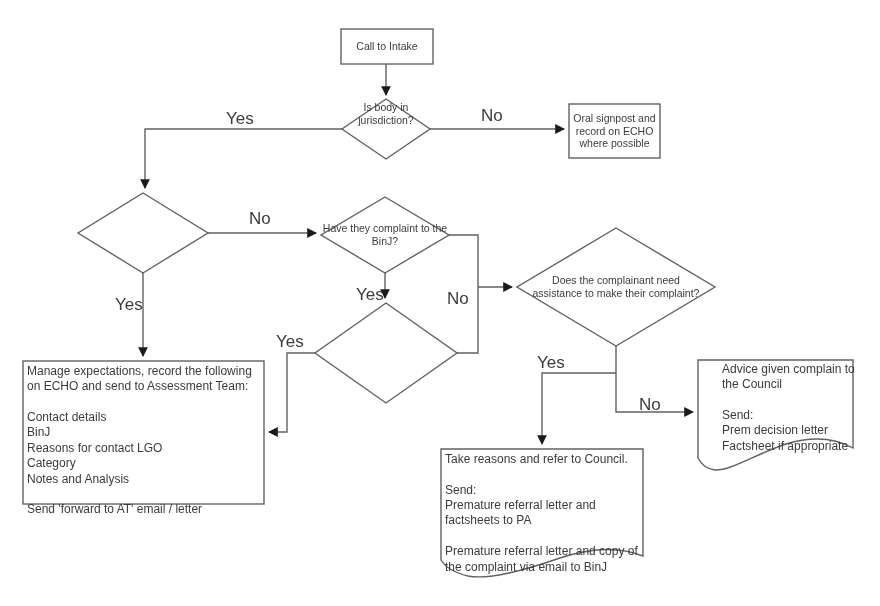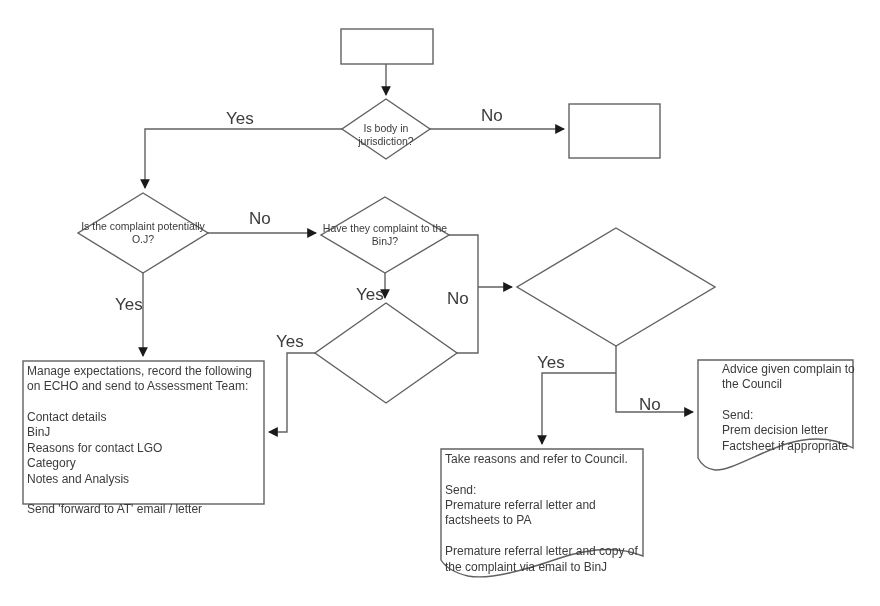--- a/index.html
+++ b/index.html
@@ -63,29 +63,31 @@
     <rect class="shape" x="569" y="104" width="91" height="54"></rect>
     <polygon class="shape" points="143,193 208,233 143,273 78,233"></polygon>
     <polygon class="shape" points="385,197 449,235 385,273 321,235"></polygon>
     <polygon class="shape" points="386,303 457,353 386,403 315,353"></polygon>
     <polygon class="shape" points="616,228 715,287 616,346 517,287"></polygon>
     <rect class="shape" x="23" y="361" width="241" height="143"></rect>
     <path class="shape" d="M441,449 L643,449 L643,556 C618,546 590,548 560,558 C525,570 490,580 468,576 C455,573 446,568 441,560 Z"></path>
     <path class="shape" d="M698,360 L853,360 L853,448 C835,438 812,436 786,444 C756,454 730,471 715,470 C707,469 701,464 698,458 Z"></path>
   </svg>
 
+  <div class="lbl" style="left:341px; top:29px; width:92px; height:35px;">Call to Intake</div>
 
-  <div class="lbl" style="left:342px; top:105px; width:88px; height:60px;">Is body in jurisdiction?</div>
+  <div class="lbl" style="left:342px; top:84px; width:88px; height:60px;">Is body in jurisdiction?</div>
 
+  <div class="lbl" style="left:569px; top:104px; width:91px; height:54px;">Oral signpost and record on ECHO where possible</div>
 
-  <div class="lbl" style="left:78px; top:193px; width:130px; height:80px;">Is the complaint potentially O.J?</div>
 
   <div class="lbl" style="left:321px; top:197px; width:128px; height:76px;">Have they complaint to the BinJ?</div>
 
 
+  <div class="lbl" style="left:517px; top:228px; width:198px; height:118px; padding:0 14px; box-sizing:border-box;">Does the complainant need assistance to make their complaint?</div>
 
   <div class="blocktext" style="left:27px; top:364px; width:233px;">Manage expectations, record the following on ECHO and send to Assessment Team:
 
 Contact details
 BinJ
 Reasons for contact LGO
 Category
 Notes and Analysis
 
 Send 'forward to AT' email / letter</div>

